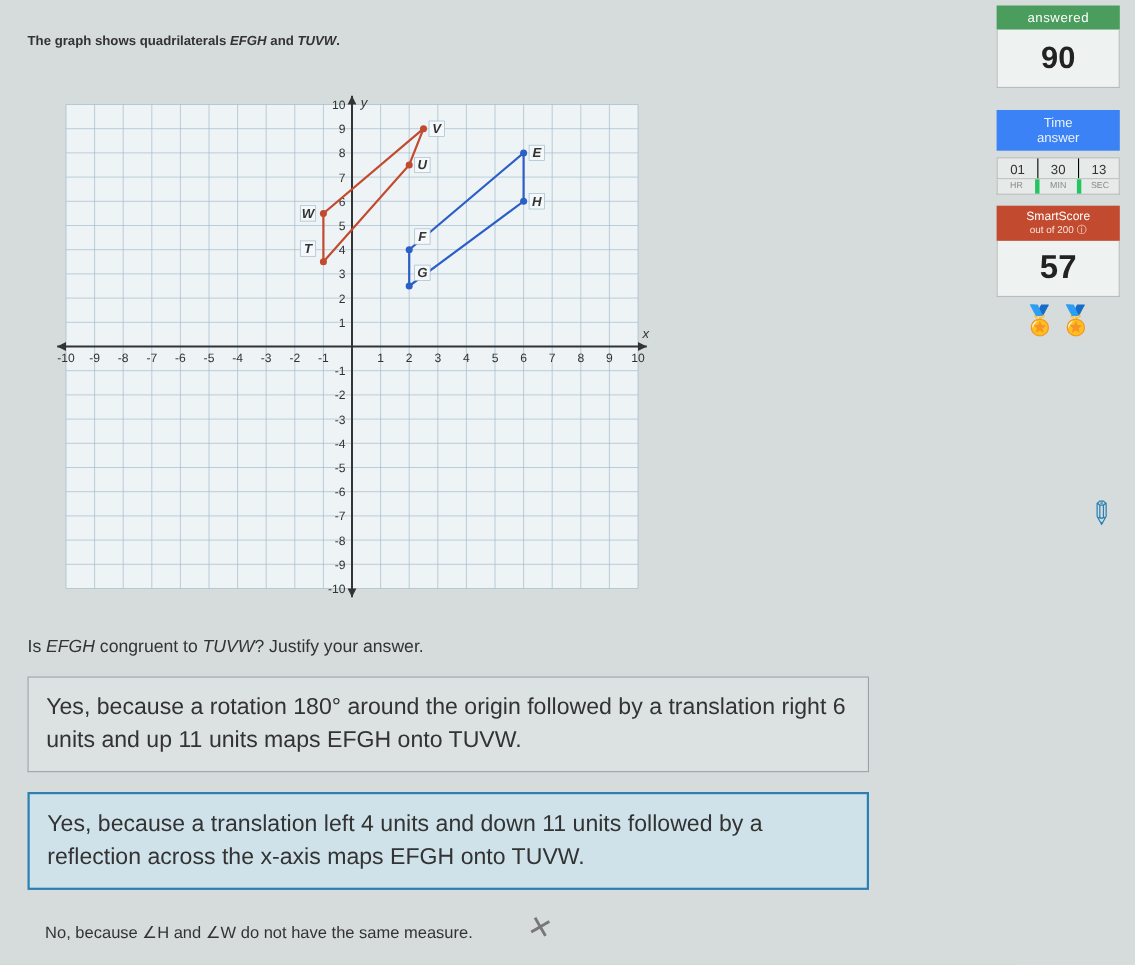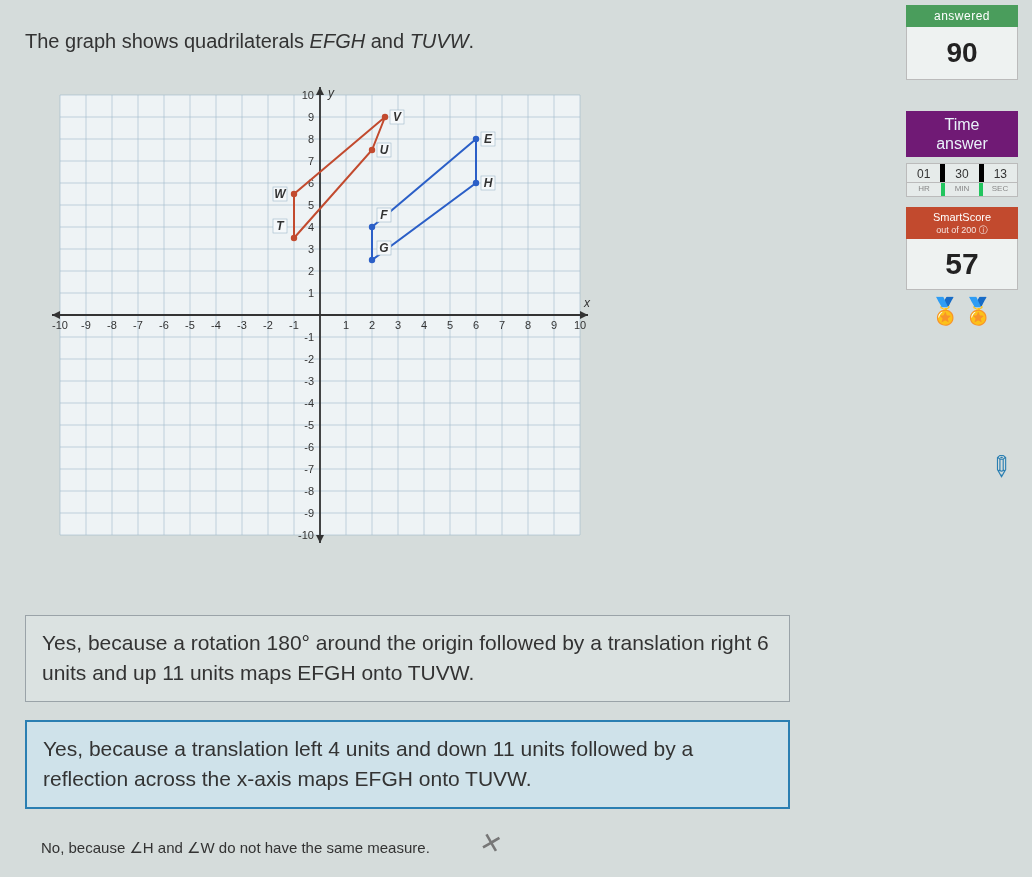--- a/index.html
+++ b/index.html
@@ -13,22 +13,23 @@
   }
   .page {
     background: #d5dcdb;
     position: absolute;
     inset: 0;
   }
   .prompt {
     position: absolute;
     top: 30px;
     left: 25px;
-    font-size: 20px;
-    color: #333;
+    font-size: 12px;
+    color: #333;
+    font-weight: bold;
   }
   .prompt .it { font-style: italic; }
   .chart-wrap {
     position: absolute;
     top: 75px;
     left: 40px;
     width: 560px;
     height: 480px;
   }
   .chart-wrap svg { display: block; }
@@ -85,38 +86,38 @@
   .big-num {
     background: #eef2f1;
     color: #222;
     font-size: 28px;
     font-weight: bold;
     padding: 10px 0;
     border: 1px solid #bbb;
     border-top: none;
   }
   .time-label {
-    margin-top: 31px;
-    background: #701a75;
+    margin-top: 20px;
+    background: #3b82f6;
     color: #e9f2fa;
-    font-size: 16px;
+    font-size: 12px;
     padding: 4px 0;
     line-height: 1.2;
   }
   .time-row {
     display: flex;
     margin-top: 6px;
     border: 1px solid #bbb;
     background: #e6ebea;
   }
   .time-cell {
     flex: 1;
     text-align: center;
     padding: 3px 0 1px 0;
-    border-right: 5px solid #000000;
+    border-right: 1px solid #000000;
     font-size: 12px;
     color: #333;
   }
   .time-cell:last-child { border-right: none; }
   .time-sub-row { display: flex; background:#e6ebea; border:1px solid #bbb; border-top:none;}
   .time-sub { flex: 1; font-size: 8px; color: #888; text-align:center; padding: 1px 0 3px 0; border-right:4px solid #22c55e;}
   .time-sub:last-child{border-right:none;}
   .smart-label {
     margin-top: 10px;
     background: #c24a2e;
@@ -280,20 +281,23 @@
         <text x="344" y="79" font-size="12" font-weight="bold" font-style="italic" text-anchor="middle" fill="#333">U</text>
         <circle cx="345" cy="42" r="3.2" fill="#c24a2e"></circle>
         <rect x="350" y="35" width="14" height="14" fill="#f5f8fa" stroke="#9fb8c9" stroke-width="0.6"></rect>
         <text x="357" y="46" font-size="12" font-weight="bold" font-style="italic" text-anchor="middle" fill="#333">V</text>
         <circle cx="254" cy="119" r="3.2" fill="#c24a2e"></circle>
         <rect x="233" y="112" width="14" height="14" fill="#f5f8fa" stroke="#9fb8c9" stroke-width="0.6"></rect>
         <text x="240" y="123" font-size="12" font-weight="bold" font-style="italic" text-anchor="middle" fill="#333">W</text>
       </svg>
   </div>
 
+  <div class="question2">
+    <span>Is </span><span class="it">EFGH</span><span> congruent to </span><span class="it">TUVW</span><span>? Justify your answer.</span>
+  </div>
 
   <div class="answers">
     <div class="answer">
       <span>Yes, because a rotation 180° around the origin followed by a translation right 6 units and up 11 units maps EFGH onto TUVW.</span>
     </div>
     <div class="answer selected">
       <span>Yes, because a translation left 4 units and down 11 units followed by a reflection across the x-axis maps EFGH onto TUVW.</span>
     </div>
     <div class="answer-noborder">
       <span>No, because ∠</span><span class="it">H</span><span> and ∠</span><span class="it">W</span><span> do not have the same measure.</span>

